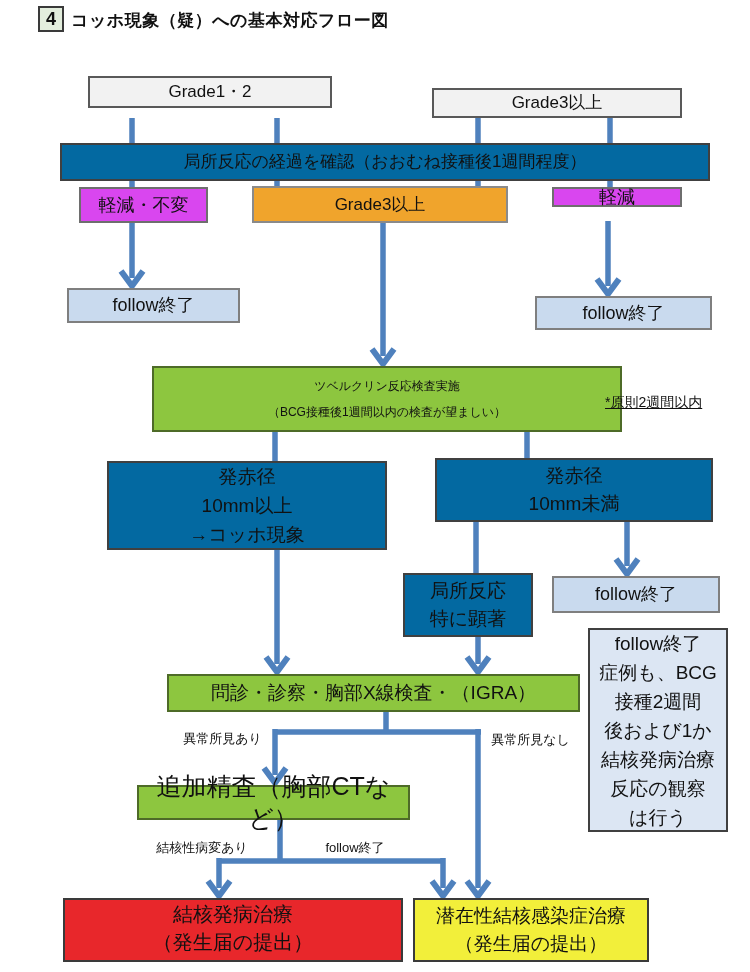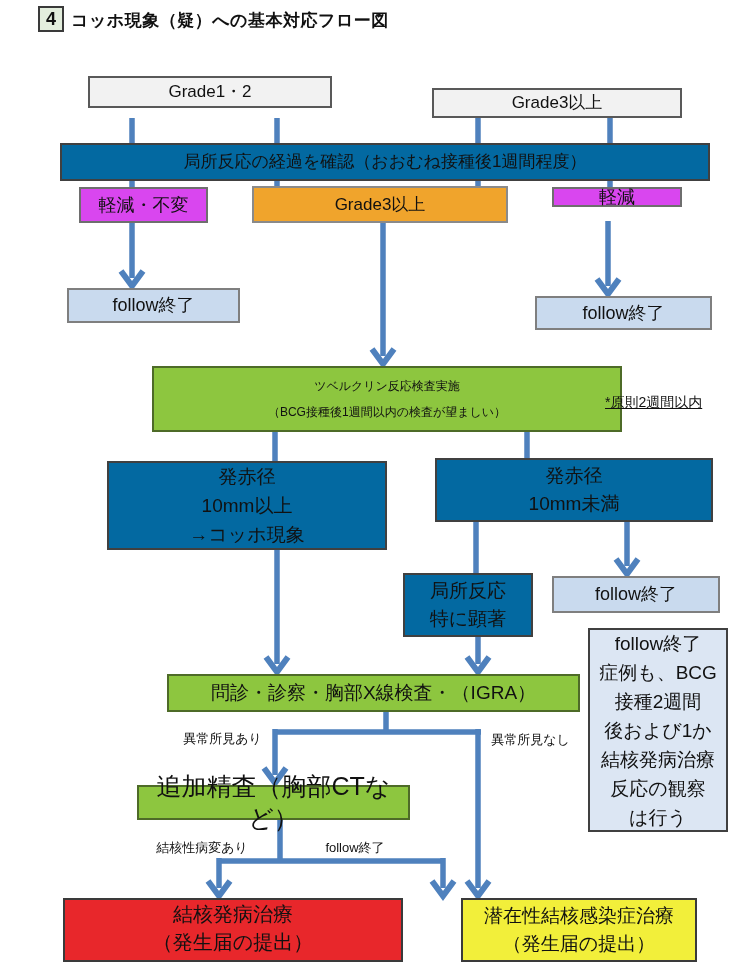--- a/index.html
+++ b/index.html
@@ -160,18 +160,18 @@
   <div class="abs lbl" style="left:483px;top:732px;width:95px;">異常所見なし</div>
 
   <div class="abs node greenbox" style="left:137px;top:785px;width:273px;height:35px;font-size:25px;">追加精査（胸部CTなど）</div>
   <div class="abs lbl" style="left:147px;top:840px;width:110px;">結核性病変あり</div>
   <div class="abs lbl" style="left:300px;top:840px;width:110px;">follow終了</div>
 
   <div class="abs node multi redbox" style="left:63px;top:898px;width:340px;height:64px;">
     <span>結核発病治療</span>
     <span>（発生届の提出）</span>
   </div>
-  <div class="abs node multi yellowbox" style="left:413px;top:898px;width:236px;height:64px;margin-left:48px;">
+  <div class="abs node multi yellowbox" style="left:413px;top:898px;width:236px;height:64px;">
     <span>潜在性結核感染症治療</span>
     <span>（発生届の提出）</span>
   </div>
 
 </div>
 
 </body></html>

